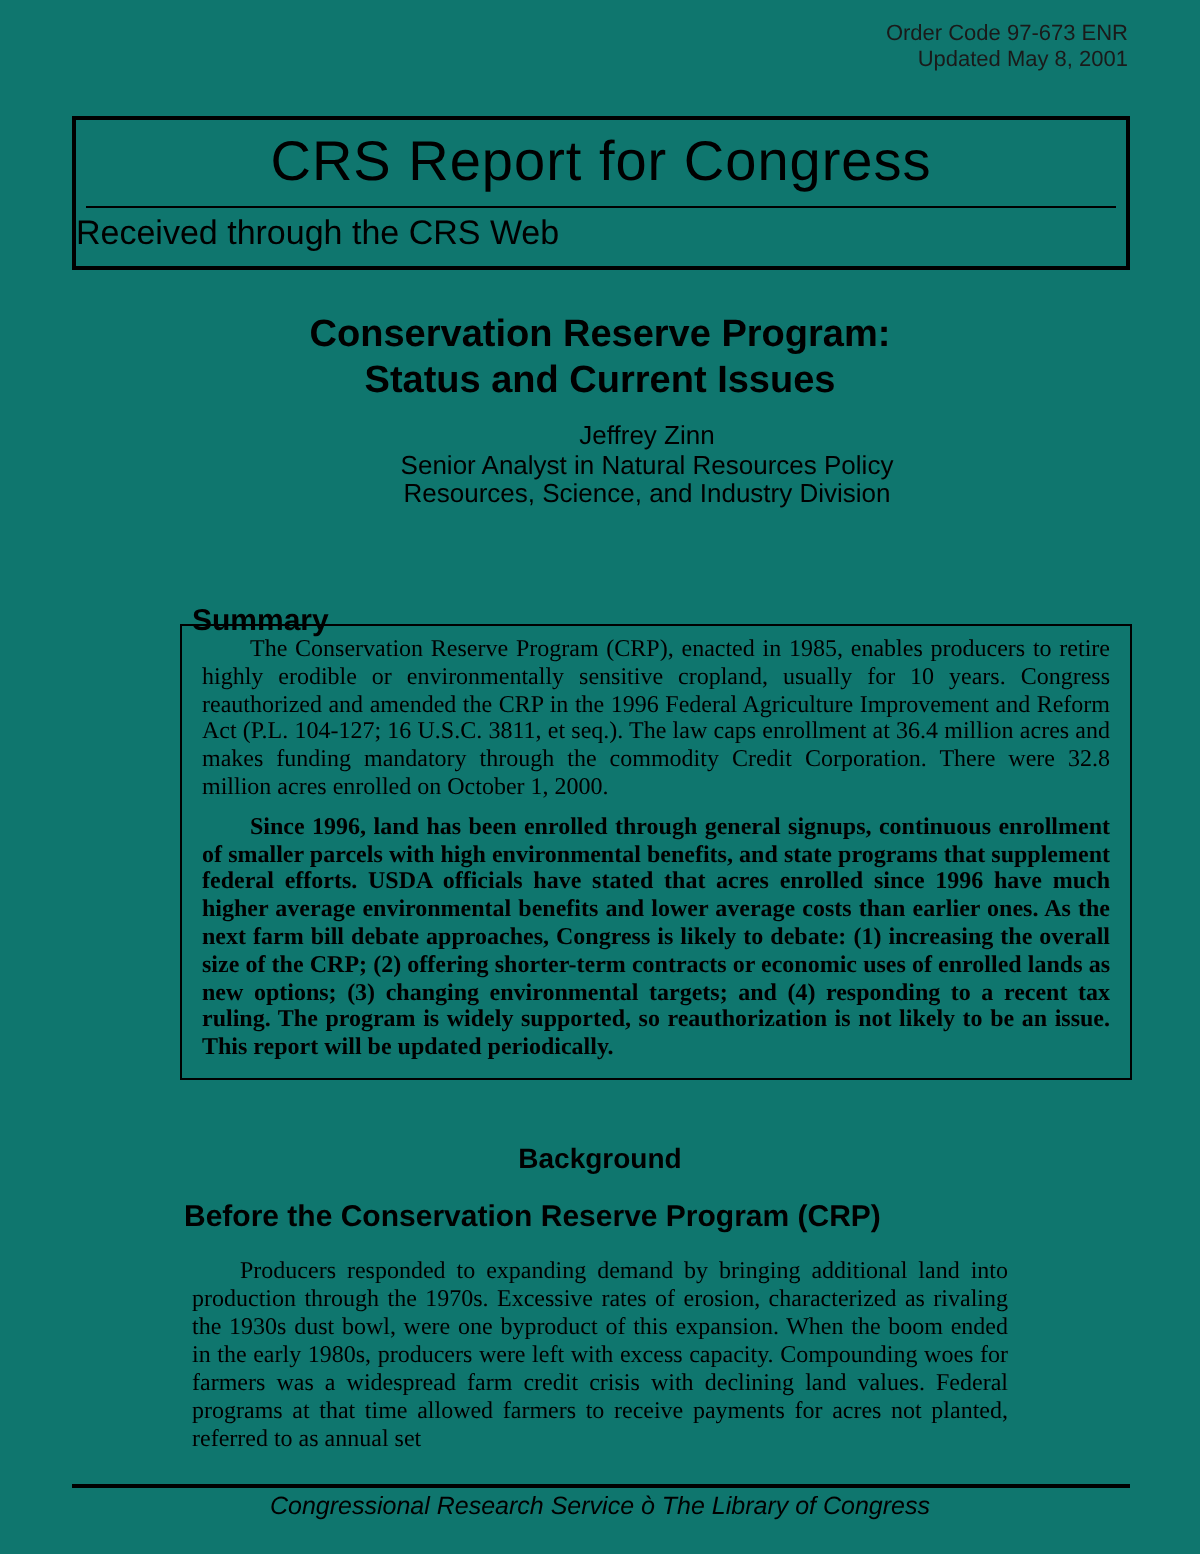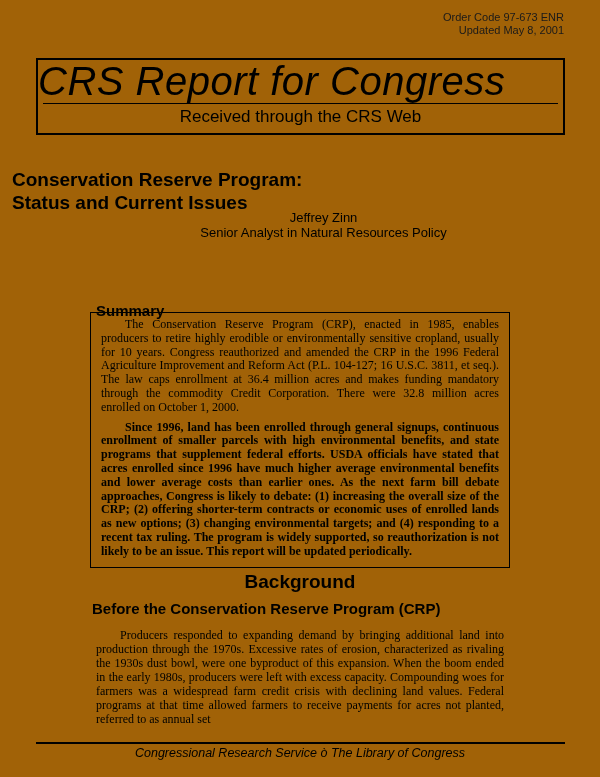--- a/index.html
+++ b/index.html
@@ -2,21 +2,21 @@
 <html><head>
 <meta charset="utf-8">
 <title>CRS Report for Congress</title>
 <style>
   html, body { margin: 0; padding: 0; background: #888; }
   .page {
     position: relative;
     width: 600px;
     height: 777px;
     margin: 0 auto;
-    background: #a16207;
+    background: #0f766e;
     color: #000000;
     overflow: hidden;
     font-family: "Liberation Serif", serif;
   }
 
   
   .order-block {
     position: absolute;
     top: 11px;
     right: 36px;
@@ -34,57 +34,55 @@
     top: 58px;
     width: 529px;
     height: 77px;
     border: 2px solid #000;
     box-sizing: border-box;
   }
   .crs-title {
     position: absolute;
     left: 0; right: 0;
     top: 1px;
-    text-align: left;
+    text-align: center;
     font-family: "Liberation Sans", sans-serif;
     font-weight: 400;
-    font-size: 40px;
+    font-size: 28px;
     line-height: 40px;
     letter-spacing: 0.5px;
     white-space: nowrap;
-    font-style: italic;
   }
   .crs-divider {
     position: absolute;
     left: 5px; right: 5px;
     top: 43px;
     border-top: 1.5px solid #000;
     height: 0;
   }
   .crs-subtitle {
     position: absolute;
     left: 0; right: 0;
     top: 46px;
-    text-align: center;
+    text-align: left;
     font-family: "Liberation Sans", sans-serif;
     font-size: 17px;
     line-height: 21px;
   }
 
   
   .doc-title {
     position: absolute;
     left: 0; right: 0;
-    top: 168px;
-    text-align: left;
+    top: 156px;
+    text-align: center;
     font-family: "Liberation Sans", sans-serif;
     font-weight: bold;
     font-size: 19px;
     line-height: 23px;
-    padding-left: 12px;
   }
   .author-block {
     position: absolute;
     left: 0; right: 0;
     top: 211px;
     text-align: center;
     font-family: "Liberation Sans", sans-serif;
     font-size: 13px;
     line-height: 14.5px;
     margin-left: 47px;
@@ -97,21 +95,21 @@
     top: 283px;
     font-family: "Liberation Sans", sans-serif;
     font-weight: bold;
     font-size: 15px;
     margin-top: 19px;
   }
   .summary-box {
     position: absolute;
     left: 90px;
     top: 312px;
-    width: 420px;
+    width: 476px;
     min-height: 225px;
     border: 1.5px solid #000;
     box-sizing: border-box;
     padding: 5px 10px 8px 10px;
   }
   .summary-box p {
     margin: 0;
     font-family: "Liberation Serif", serif;
     font-size: 12px;
     line-height: 13.8px;
@@ -121,21 +119,21 @@
   .summary-box p + p { margin-top: 6px; font-weight: bold; }
 
   
   .background-heading {
     position: absolute;
     left: 0; right: 0;
     top: 571px;
     text-align: center;
     font-family: "Liberation Sans", sans-serif;
     font-weight: bold;
-    font-size: 19px;
+    font-size: 14px;
   }
   .sub-heading {
     position: absolute;
     left: 92px;
     top: 600px;
     font-family: "Liberation Sans", sans-serif;
     font-weight: bold;
     font-size: 15px;
   }
   .body-para {
@@ -189,20 +187,21 @@
   </div>
 
   <div class="doc-title">
     <div>Conservation Reserve Program:</div>
     <div>Status and Current Issues</div>
   </div>
 
   <div class="author-block">
     <div>Jeffrey Zinn</div>
     <div>Senior Analyst in Natural Resources Policy</div>
+    <div>Resources, Science, and Industry Division</div>
   </div>
 
   <div class="summary-heading">Summary</div>
 
   <div class="summary-box">
     <p>The Conservation Reserve Program (CRP), enacted in 1985, enables producers to retire highly erodible or environmentally sensitive cropland, usually for 10 years.  Congress reauthorized and amended the CRP in the 1996 Federal Agriculture Improvement and Reform Act (P.L. 104-127; 16 U.S.C. 3811, et seq.).  The law caps enrollment at 36.4 million acres and makes funding mandatory through the commodity Credit Corporation.  There were 32.8 million acres enrolled on October 1, 2000.</p>
     <p>Since 1996, land has been enrolled through general signups, continuous enrollment of smaller parcels with high environmental benefits, and state programs that supplement federal efforts.  USDA officials have stated that acres enrolled since 1996 have much higher average environmental benefits and lower average costs than earlier ones.  As the next farm bill debate approaches, Congress is likely to debate: (1) increasing the overall size of the CRP; (2) offering shorter-term contracts or economic uses of enrolled lands as new options; (3) changing environmental targets; and (4) responding to a recent tax ruling.  The program is widely supported, so reauthorization is not likely to be an issue.  This report will be updated periodically.</p>
   </div>
 
   <div class="background-heading">Background</div>

